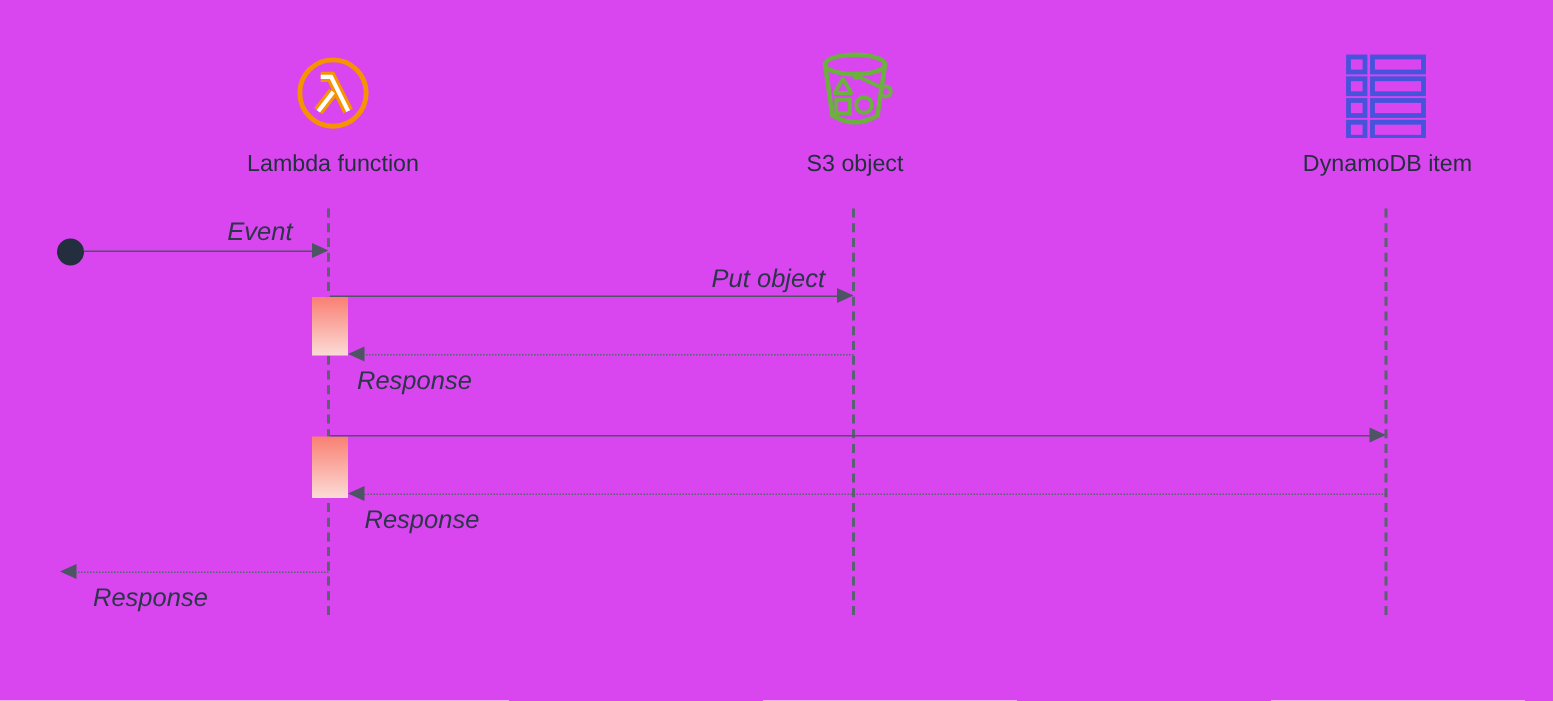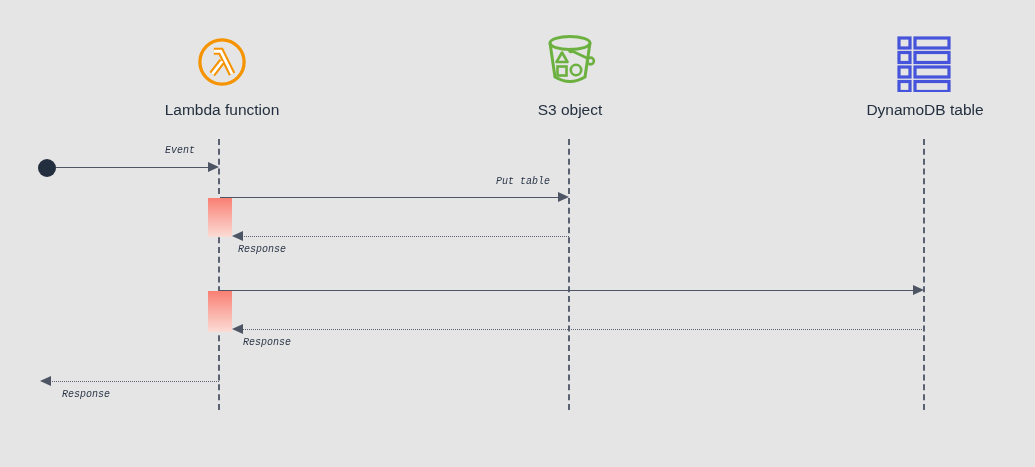--- a/index.html
+++ b/index.html
@@ -2,21 +2,21 @@
 <html><head>
 <meta charset="utf-8">
 <style>
   * { box-sizing: border-box; margin: 0; padding: 0; }
   html, body { background: #ffffff; }
   body { font-family: "Liberation Sans", sans-serif; }
   .canvas {
     position: relative;
     width: 1035px;
     height: 467px;
-    background: #e5e5e5;
+    background: #d946ef;
     overflow: hidden;
   }
   .actor { position: absolute; text-align: center; }
   .actor-label {
     position: absolute;
     width: 200px;
     font-size: 15.5px;
     color: #232F3E;
     text-align: center;
     top: 101px;
@@ -62,26 +62,25 @@
     border-bottom: 5.5px solid transparent;
     border-left: 11px solid #4D5464;
   }
   .head.left {
     border-top: 5.5px solid transparent;
     border-bottom: 5.5px solid transparent;
     border-right: 11px solid #4D5464;
   }
   .msg-label {
     position: absolute;
-    font-size: 10px;
+    font-size: 17px;
     font-style: italic;
     color: #2B3648;
     z-index: 5;
     white-space: nowrap;
-    font-family: Liberation Mono, monospace;
   }
   .ta-r { text-align: right; }
   svg { display: block; }
 </style>
 </head>
 <body>
 
 <div class="canvas">
 
   <div class="lifeline" style="left:218px;"></div>
@@ -117,35 +116,35 @@
         <rect x="2" y="2" width="11" height="10"></rect>
         <rect x="18" y="2" width="34" height="10"></rect>
         <rect x="2" y="16.5" width="11" height="10"></rect>
         <rect x="18" y="16.5" width="34" height="10"></rect>
         <rect x="2" y="31" width="11" height="10"></rect>
         <rect x="18" y="31" width="34" height="10"></rect>
         <rect x="2" y="45.5" width="11" height="10"></rect>
         <rect x="18" y="45.5" width="34" height="10"></rect>
       </g>
     </svg>
-    <div class="actor-label">DynamoDB table</div>
+    <div class="actor-label">DynamoDB item</div>
   </div>
 
   <div class="start-node"></div>
 
   <div class="activation" style="top:198px; height:39px;"></div>
   <div class="activation" style="top:291px; height:41px;"></div>
 
   <div class="line-solid" style="left:56px; top:167px; width:155px;"></div>
   <div class="head right" style="left:208px; top:162px;"></div>
   <div class="msg-label ta-r" style="left:60px; top:145px; width:135px;">Event</div>
 
   <div class="line-solid" style="left:220px; top:197px; width:340px;"></div>
   <div class="head right" style="left:558px; top:192px;"></div>
-  <div class="msg-label ta-r" style="left:350px; top:176px; width:200px;">Put table</div>
+  <div class="msg-label ta-r" style="left:350px; top:176px; width:200px;">Put object</div>
 
   <div class="line-dotted" style="left:242px; top:236px; width:327px;"></div>
   <div class="head left" style="left:232px; top:231px;"></div>
   <div class="msg-label" style="left:238px; top:244px;">Response</div>
 
   <div class="line-solid" style="left:220px; top:290px; width:695px;"></div>
   <div class="head right" style="left:913px; top:285px;"></div>
 
   <div class="line-dotted" style="left:242px; top:329px; width:682px;"></div>
   <div class="head left" style="left:232px; top:324px;"></div>

